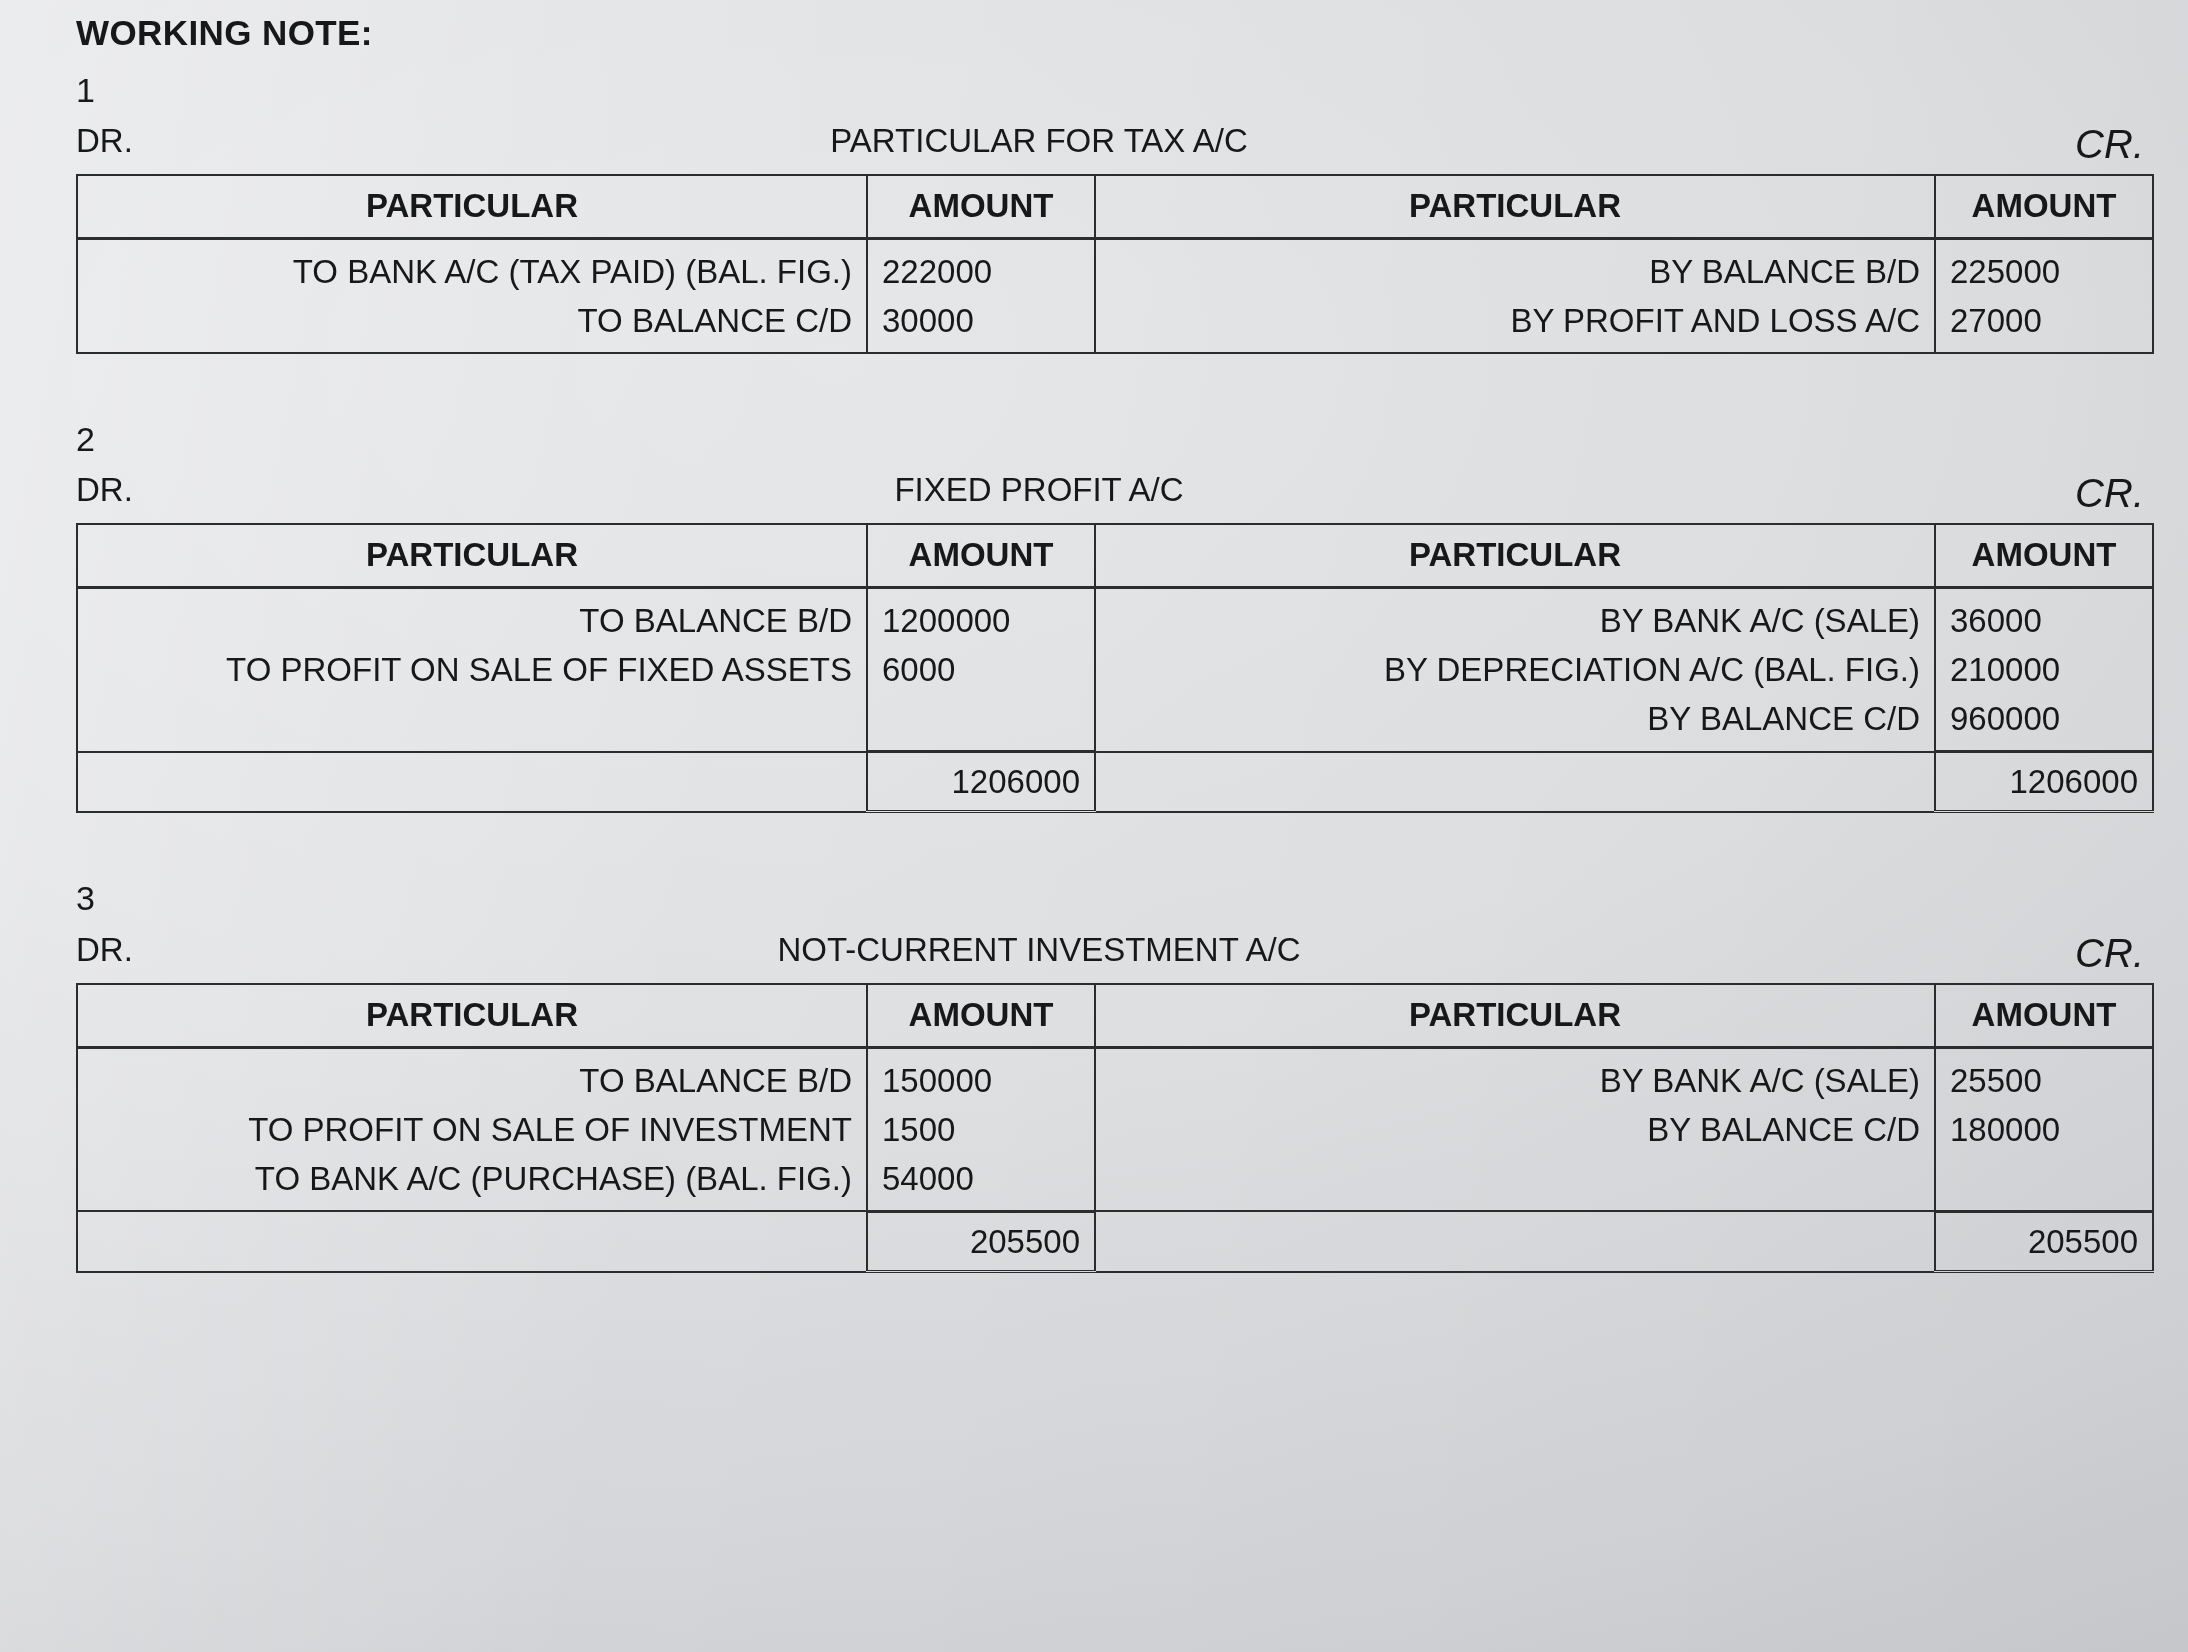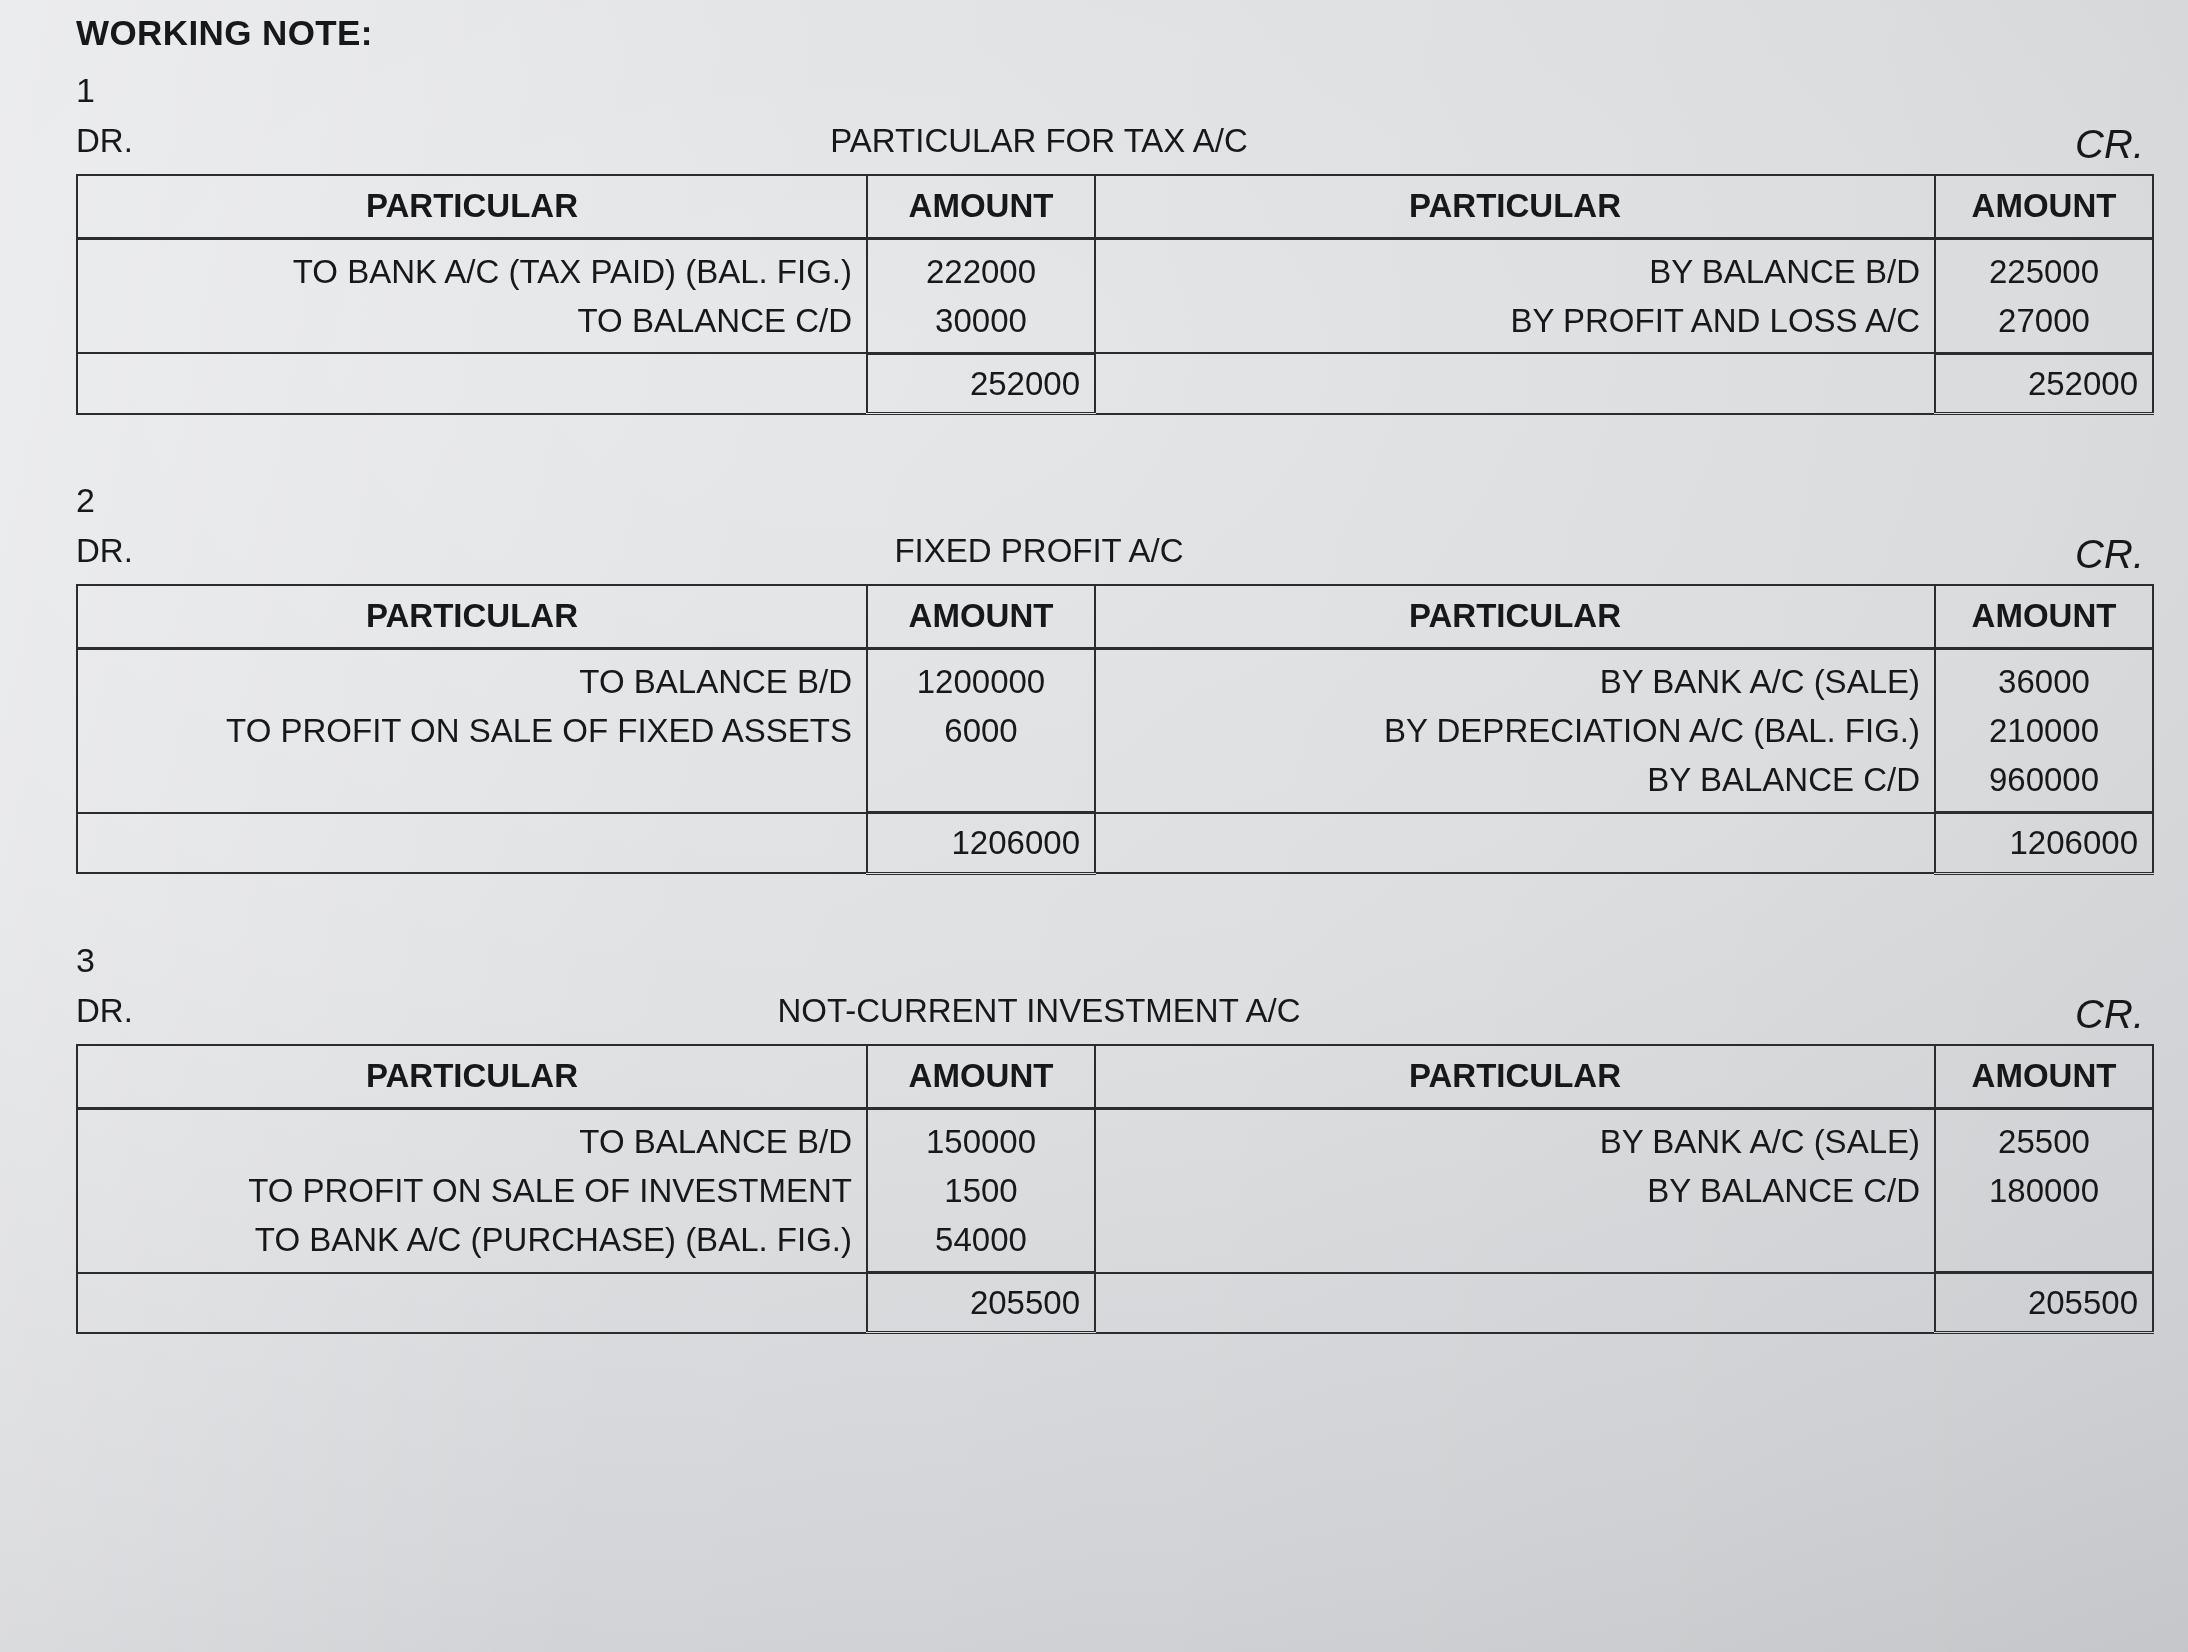--- a/index.html
+++ b/index.html
@@ -102,21 +102,21 @@
     background: transparent;
   }
   table.ledger thead th {
     font-weight: bold;
     text-align: center;
     border-bottom-width: 3px;
     padding-top: 9px;
     padding-bottom: 11px;
     white-space: nowrap;
   }
-  td.num, th.num { text-align: center; }
+  td.num, th.num { text-align: left; }
   td.part { text-align: right; }
 
   
   td.stack {
     padding-top: 10px;
     padding-bottom: 10px;
   }
   td.stack .line {
     display: block;
     height: 49px;
@@ -184,26 +184,20 @@
           </td>
           <td class="part stack">
             <span class="line">BY BALANCE B/D</span>
             <span class="line">BY PROFIT AND LOSS A/C</span>
           </td>
           <td class="num stack">
             <span class="line">225000</span>
             <span class="line">27000</span>
           </td>
         </tr>
-        <tr class="total">
-          <td class="empty">&nbsp;</td>
-          <td class="total-num">252000</td>
-          <td class="empty">&nbsp;</td>
-          <td class="total-num">252000</td>
-        </tr>
       </tbody>
     </table>
   </section>
 
   <div class="spacer-md"></div>
 
   <section class="note-block">
     <div class="note-index">2</div>
 
     <div class="ledger-head">

